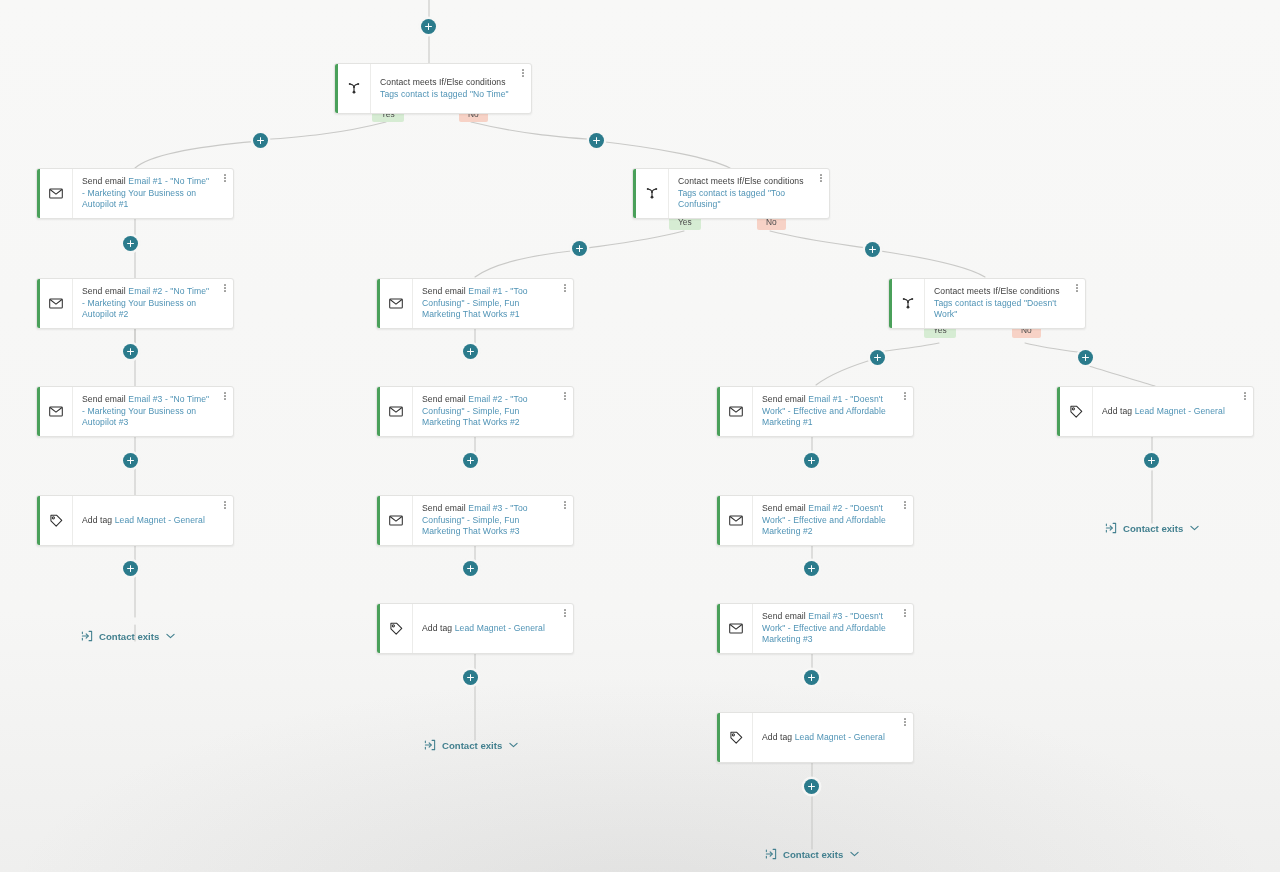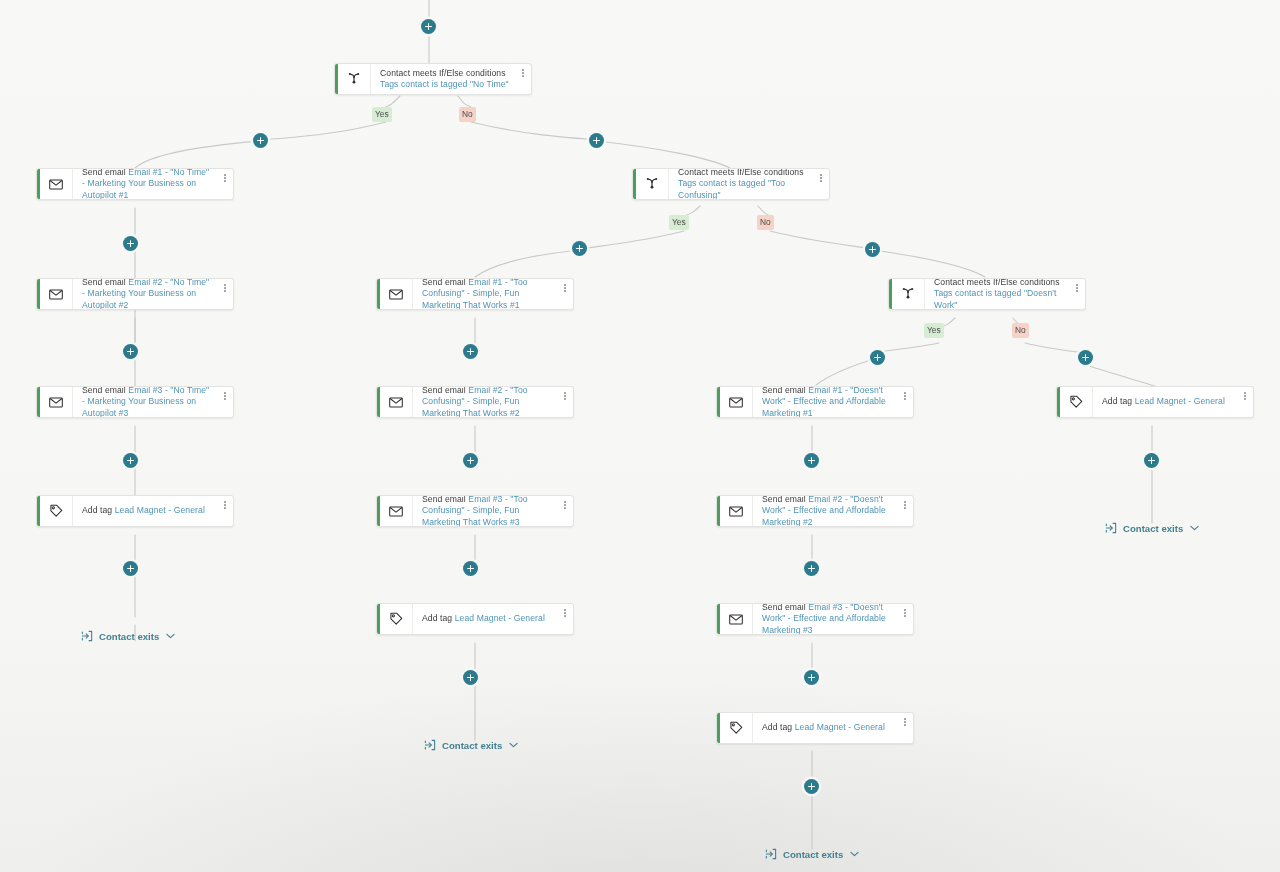--- a/index.html
+++ b/index.html
@@ -16,21 +16,21 @@
     height: 872px;
     background:
       radial-gradient(ellipse 900px 320px at 640px 900px, rgba(150,150,150,0.16), rgba(150,150,150,0) 70%),
       linear-gradient(180deg, #f8f8f7 0%, #f6f6f5 70%, #efefee 100%);
   }
   #edges { position: absolute; left: 0; top: 0; width: 1280px; height: 872px; pointer-events: none; }
 
   
   .node {
     position: absolute;
-    height: 32px;
+    height: 51px;
     background: #ffffff;
     border: 1px solid #e3e3e1;
     border-radius: 3px;
     box-shadow: 0 1px 2px rgba(0,0,0,0.07);
     display: flex;
     align-items: stretch;
     overflow: hidden;
   }
   .node .accent {
     width: 3px;
@@ -87,21 +87,21 @@
   .plus::before, .plus::after {
     content: ""; position: absolute; background: #ffffff; border-radius: 1px;
   }
   .plus::before { width: 7px; height: 1.4px; }
   .plus::after  { width: 1.4px; height: 7px; }
 
   
   .pill {
     position: absolute;
     height: 15px;
-    padding: 0 3px;
+    padding: 0 9px;
     border-radius: 2px;
     font-size: 8.4px;
     line-height: 15px;
     color: #4c4c4c;
     text-align: center;
     white-space: nowrap;
   }
   .pill.yes { background: #d6ecd3; }
   .pill.no  { background: #f7d2c6; }
 

